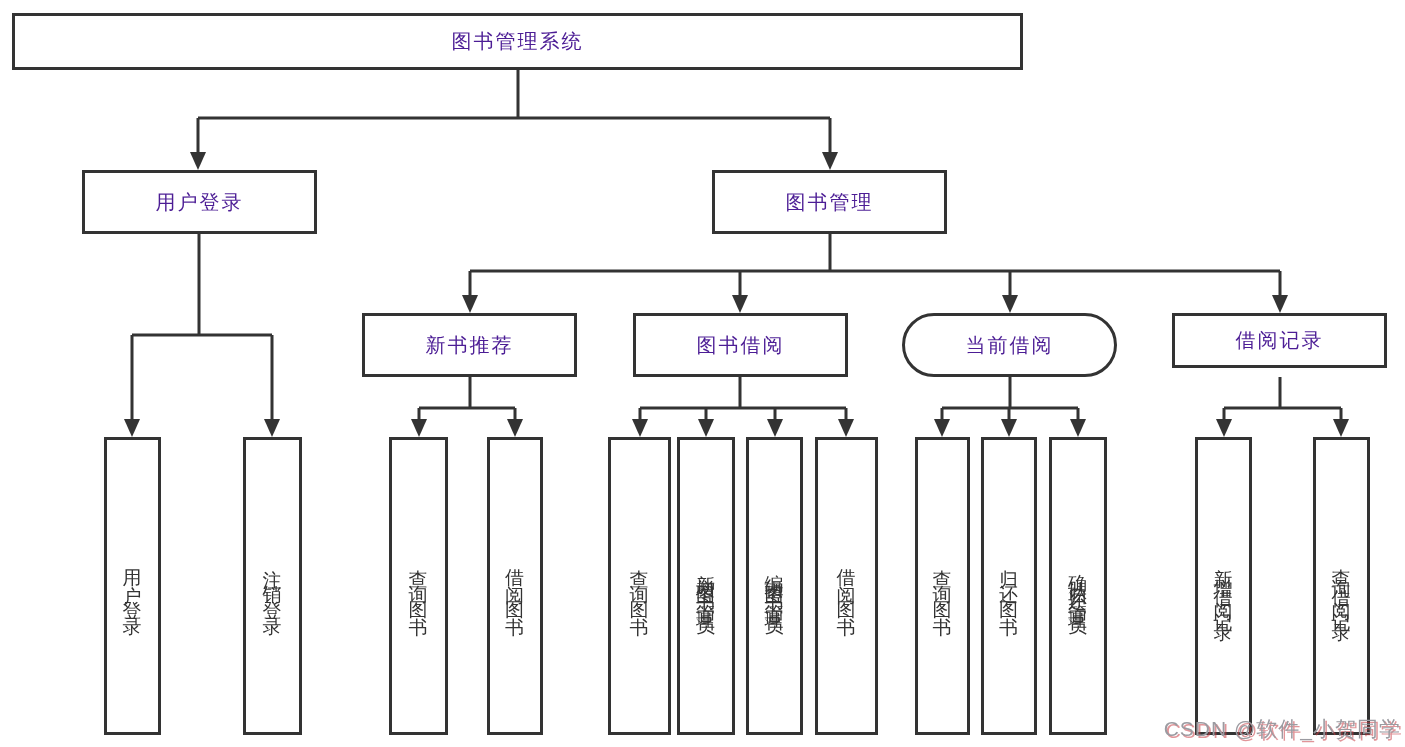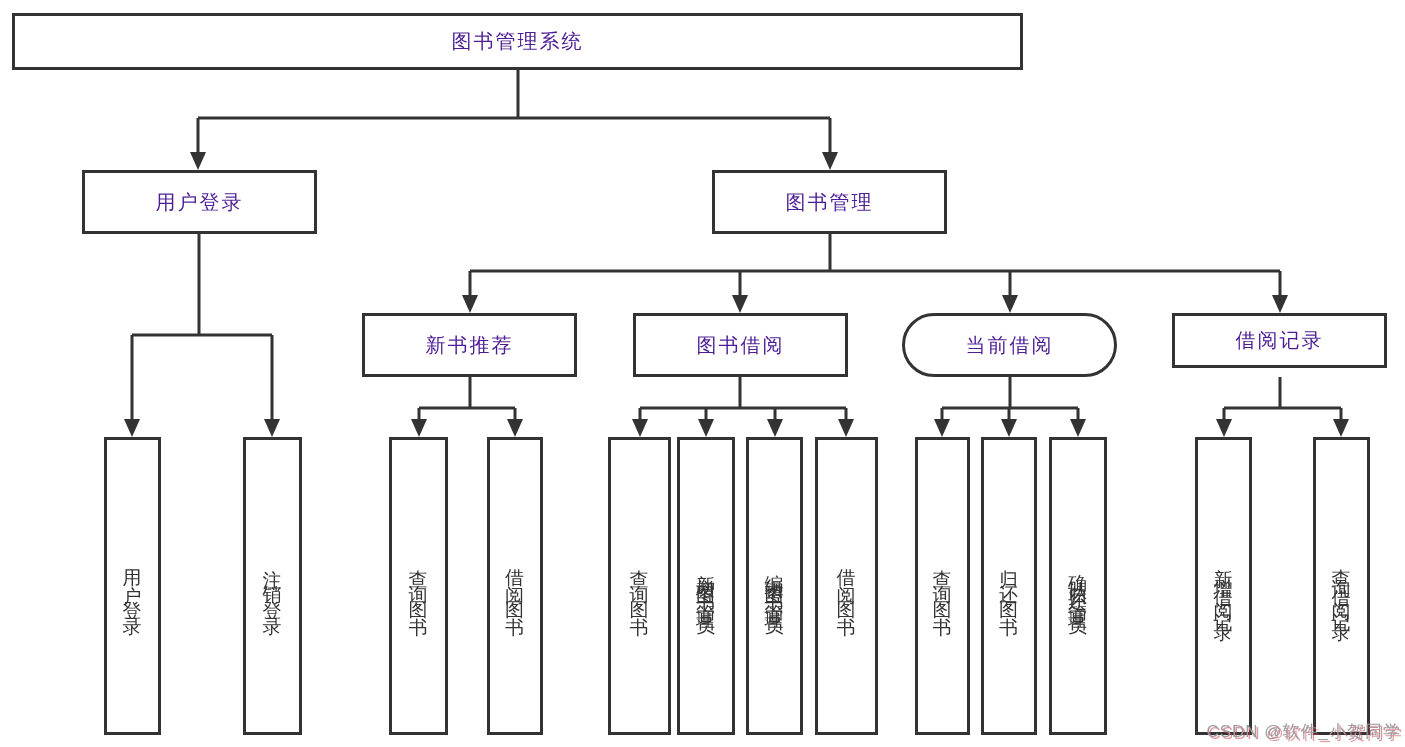--- a/index.html
+++ b/index.html
@@ -19,21 +19,21 @@
   .l3-c{left:902px;top:313px;width:215px;height:64px;border-radius:32px;}
   .l3-d{left:1172px;top:313px;width:215px;height:55px;}
   .leaf{top:437px;height:298px;}
   .lf0{left:104px;width:57px;}  .lf1{left:243px;width:59px;}
   .lf2{left:389px;width:59px;}  .lf3{left:487px;width:56px;}
   .lf4{left:608px;width:63px;}  .lf5{left:677px;width:58px;}
   .lf6{left:746px;width:57px;}  .lf7{left:815px;width:63px;}
   .lf8{left:915px;width:55px;}  .lf9{left:981px;width:56px;}
   .lf10{left:1049px;width:58px;} .lf11{left:1195px;width:57px;}
   .lf12{left:1313px;width:57px;}
-  .watermark{position:absolute;right:4px;bottom:4px;font-size:17px;color:#9b9ba1;
+  .watermark{position:absolute;right:4px;bottom:4px;font-size:21px;color:#9b9ba1;
         letter-spacing:1px;text-shadow:2px 2px 0 rgba(201,62,70,0.55);white-space:nowrap;}
 </style>
 </head>
 <body>
 
 <div class="canvas">
 
   <svg class="wires" viewBox="0 0 1405 747">
     <path fill="none" stroke="#333333" stroke-width="3" d="
       M518 70 V118 M198 118 H830 M198 118 V154 M830 118 V154

